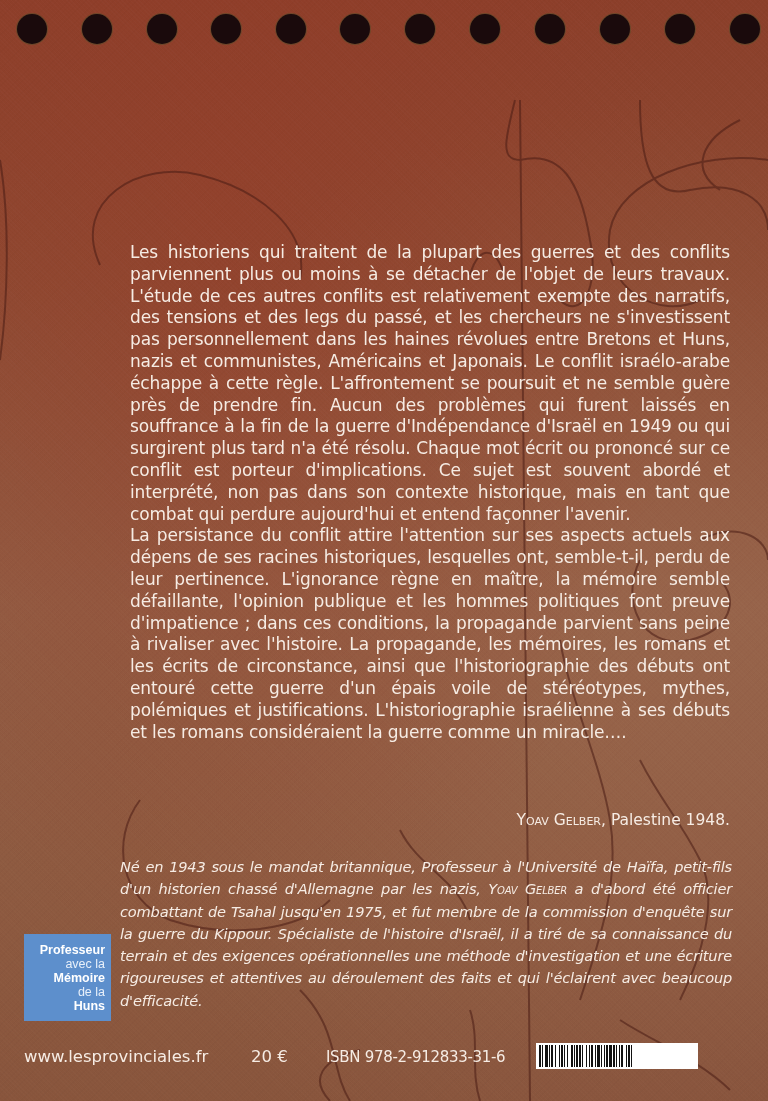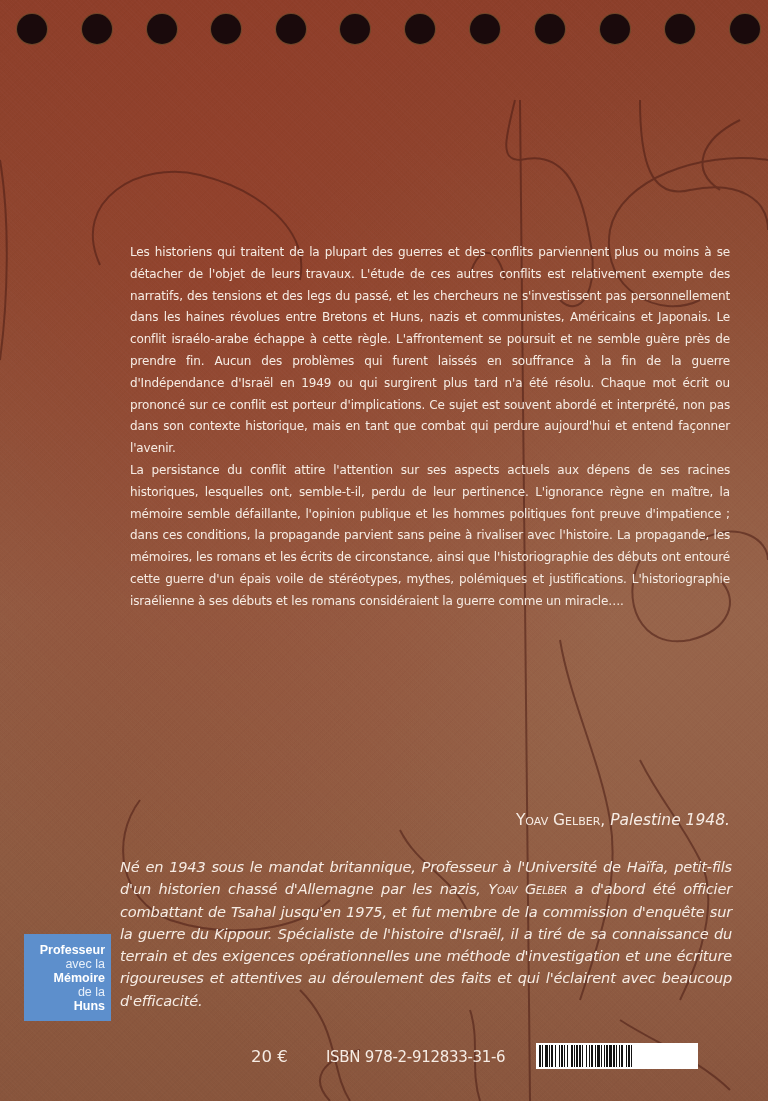--- a/index.html
+++ b/index.html
@@ -51,40 +51,39 @@
       background: #1a0a0c;
       box-shadow: 0 0 0 1px rgba(60,80,40,0.4);
     }
     .body-text {
       position: absolute;
       left: 130px;
       top: 242px;
       width: 600px;
       color: #f6ece4;
       font-family: "DejaVu Sans", sans-serif;
-      font-size: 12px;
+      font-size: 17px;
       line-height: 21.8px;
       text-align: justify;
       letter-spacing: -0.15px;
     }
     .body-text p {
       margin: 0;
     }
     .signature {
       position: absolute;
       right: 38px;
       top: 811px;
       color: #f6ece4;
       font-size: 15.5px;
     }
     .sig-author {
       font-variant: small-caps;
     }
     .sig-title {
-      font-style: italic;
     }
     .bio {
       position: absolute;
       left: 120px;
       top: 856px;
       width: 612px;
       color: #f6ece4;
       font-style: italic;
       font-size: 14.6px;
       line-height: 22.3px;
@@ -216,20 +215,21 @@
 
 <div class="fms-logo">
   <span class="b">Professeur</span>
   <span class="l">avec la</span>
   <span class="b">Mémoire</span>
   <span class="l">de la</span>
   <span class="b">Huns</span>
 </div>
 
 <div class="footer">
+  <span class="url">www.lesprovinciales.fr</span>
   <span class="price">20 €</span>
   <span class="isbn">ISBN 978-2-912833-31-6</span>
   <div class="barcode" id="barcode">
       <span style="width: 2px; background: rgb(17, 17, 17);"></span>
       <span style="width: 1px; background: rgb(255, 255, 255);"></span>
       <span style="width: 1px; background: rgb(17, 17, 17);"></span>
       <span style="width: 2px; background: rgb(255, 255, 255);"></span>
       <span style="width: 3px; background: rgb(17, 17, 17);"></span>
       <span style="width: 1px; background: rgb(255, 255, 255);"></span>
       <span style="width: 1px; background: rgb(17, 17, 17);"></span>

